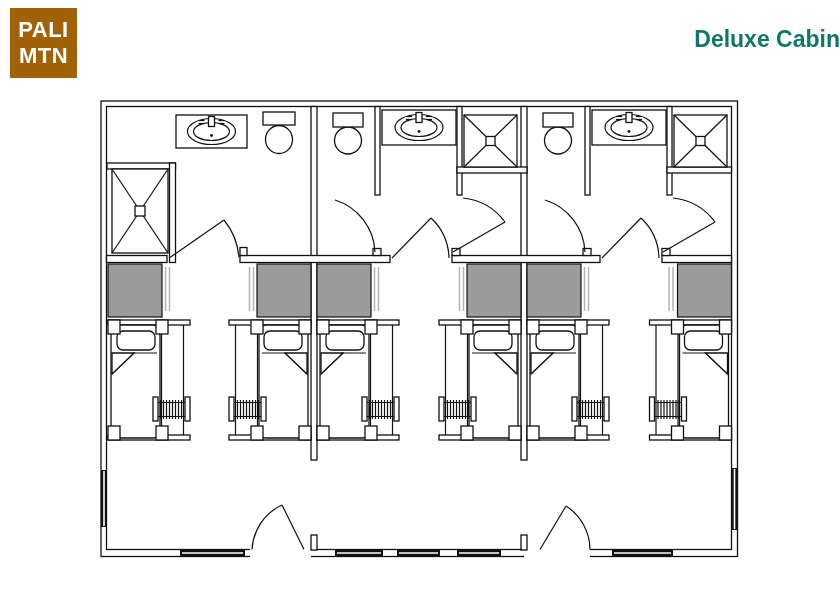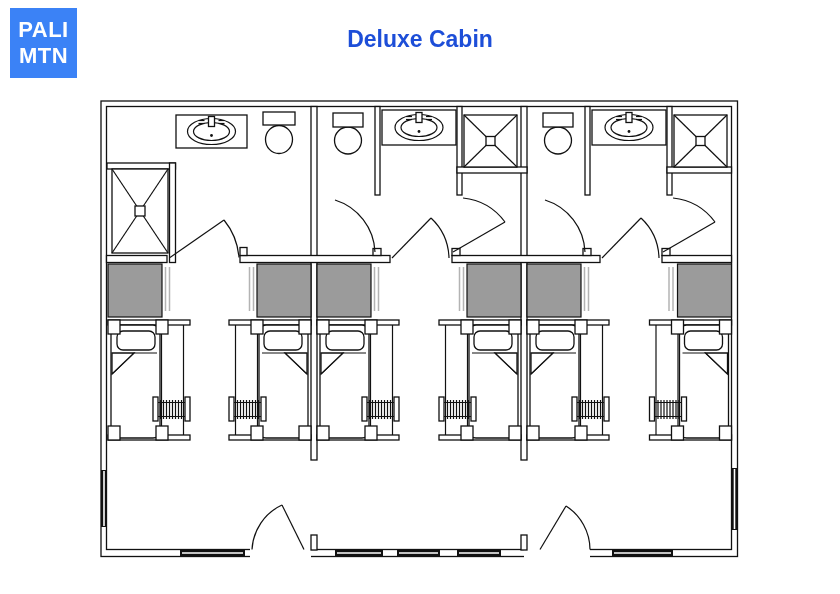--- a/index.html
+++ b/index.html
@@ -1,22 +1,22 @@
 <!DOCTYPE html>
 <html><head>
 <meta charset="utf-8">
 <style>
   html,body{margin:0;padding:0;background:#ffffff;}
   body{width:840px;height:594px;position:relative;overflow:hidden;
        font-family:"Liberation Sans", sans-serif;color:#111;}
-  .logo{position:absolute;left:10px;top:8px;width:67px;height:70px;background:#3b82f6;
+  .logo{position:absolute;left:10px;top:8px;width:67px;height:70px;background:#a16207;
         display:flex;flex-direction:column;align-items:center;justify-content:center;}
   .logo span{color:#ffffff;font-weight:bold;font-size:22px;line-height:26px;letter-spacing:.5px;}
-  .title{position:absolute;left:0;top:26px;width:840px;text-align:center;
-         font-size:23px;font-weight:bold;color:#1d4ed8;}
+  .title{position:absolute;left:0;top:26px;width:840px;text-align:right;
+         font-size:23px;font-weight:bold;color:#0f766e;}
   svg{position:absolute;left:0;top:0;}
   .w{fill:#ffffff;stroke:#111;stroke-width:1.3;}
   .ln{fill:none;stroke:#111;stroke-width:1.2;}
   .blk{fill:#111;stroke:none;}
   .gray{fill:#9b9b9b;stroke:#111;stroke-width:1.2;}
   .mark{stroke:#b3b3b3;stroke-width:1.5;}
   .wo{fill:#ffffff;stroke:none;}
   .wht{stroke:#ffffff;stroke-width:1.6;}
 </style>
 </head>

